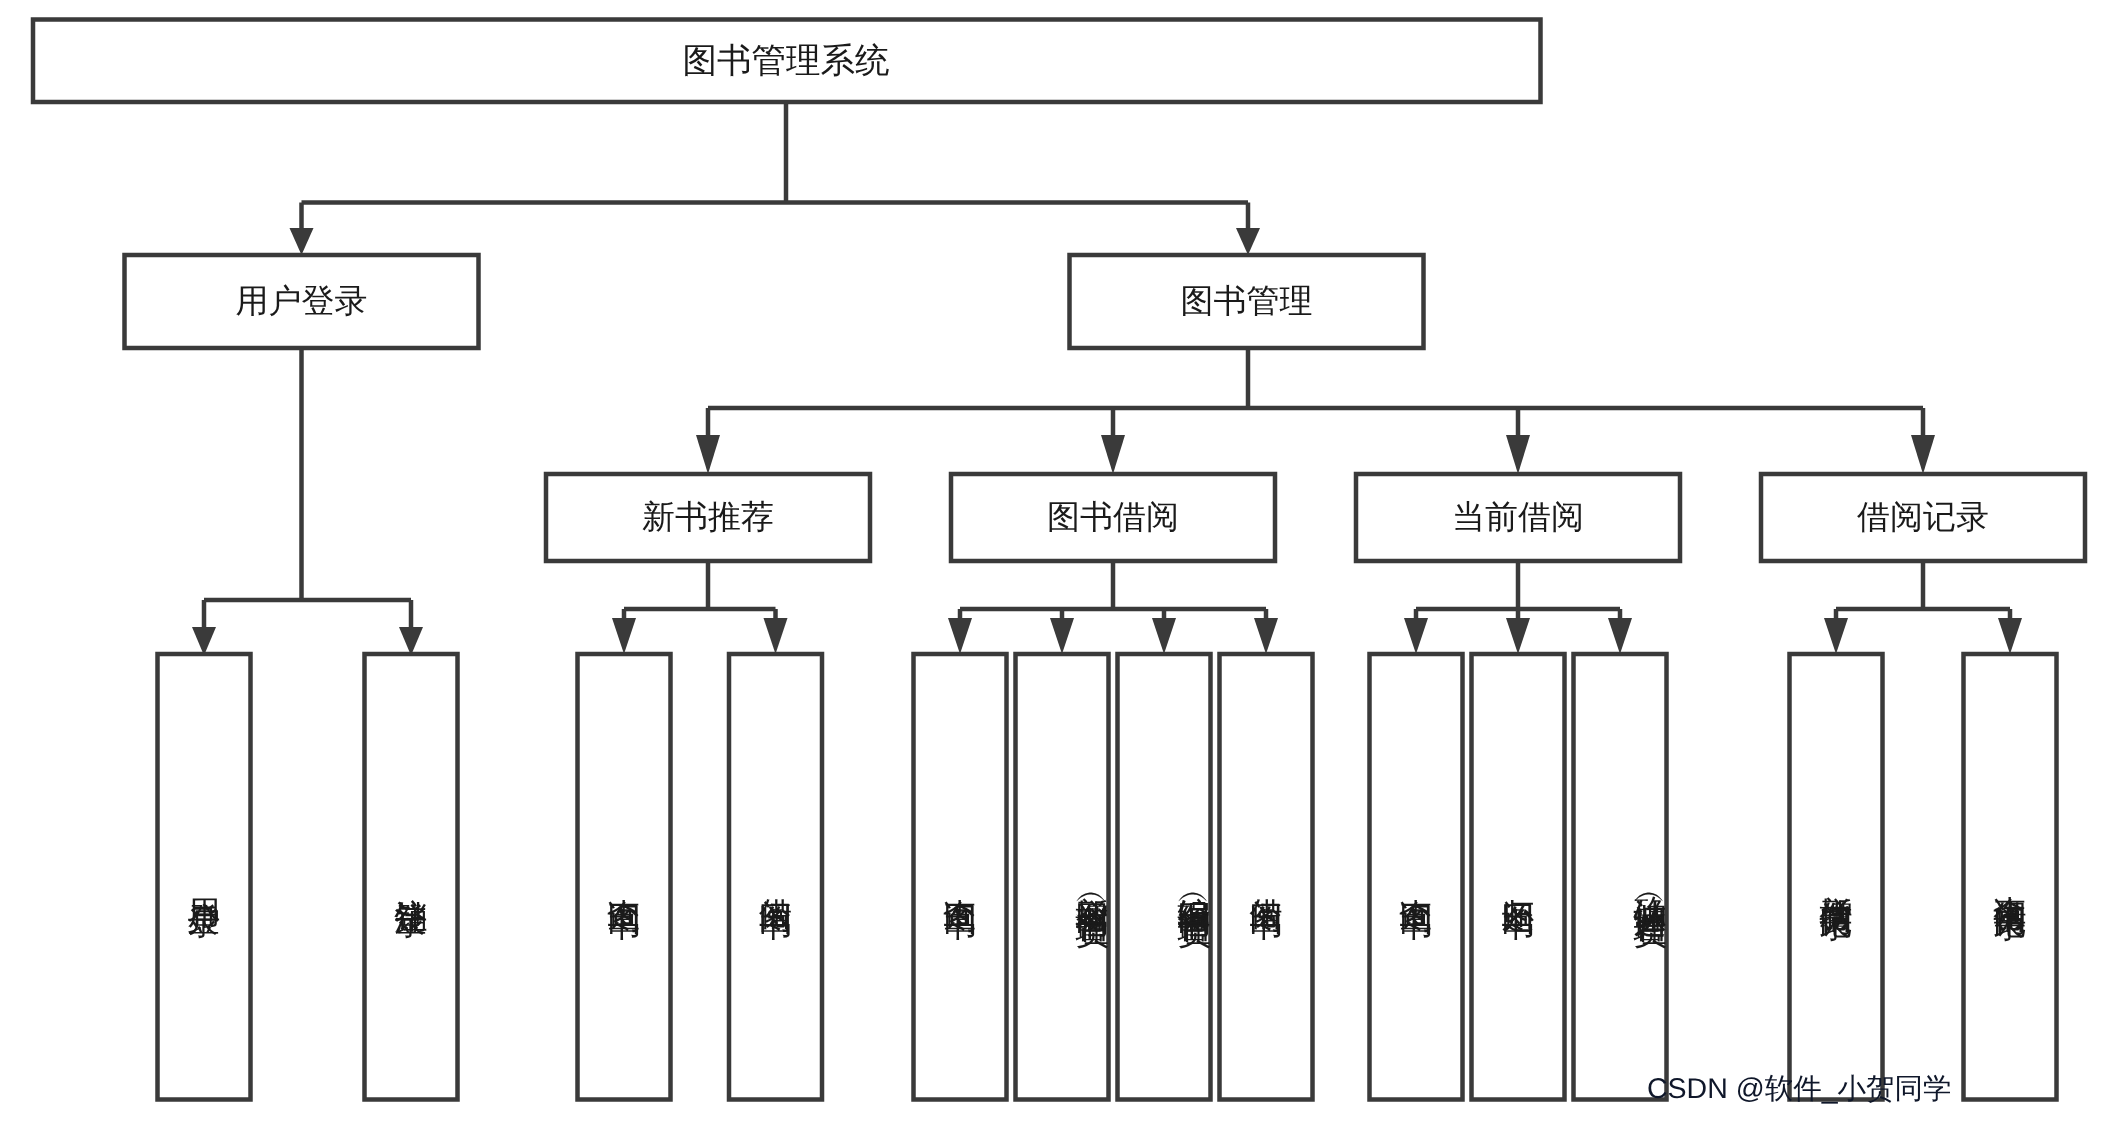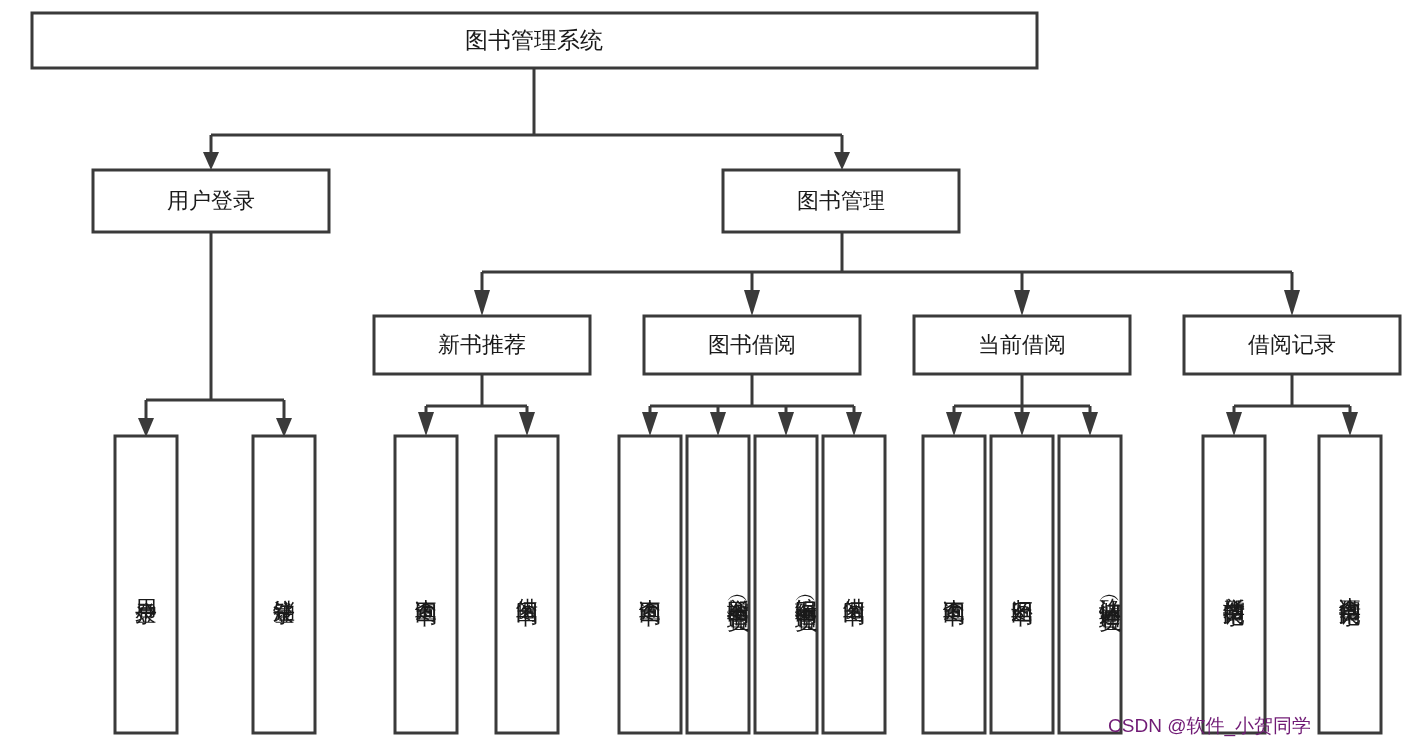--- a/index.html
+++ b/index.html
@@ -9,21 +9,21 @@
   }
   body {
     width: 1405px;
     height: 747px;
     font-family: "Liberation Sans", "DejaVu Sans", sans-serif;
     overflow: hidden;
     position: relative;
   }
   #diagram-root {
     position: absolute;
-    left: 12px; top: 0;
+    left: 2px; top: 0;
     width: 1313px;
     height: 747px;
     text-decoration: underline;
   }
   svg { display: block; }
   .node-box {
     fill: #ffffff;
     stroke: #3a3a3a;
     stroke-width: 3;
   }
@@ -71,21 +71,21 @@
     text-align: center;
     white-space: nowrap;
     pointer-events: none;
   }
   #watermark {
     position: absolute;
     right: 14px;
     bottom: 8px;
     font-family: "Liberation Sans", "DejaVu Sans", sans-serif;
     font-size: 19px;
-    color: #701a75;
+    color: #0f172a;
     white-space: nowrap;
   }
 </style>
 </head>
 <body>
 
 <div id="diagram-root">
 
   <svg width="1405" height="747" viewBox="0 0 1405 747">
 

